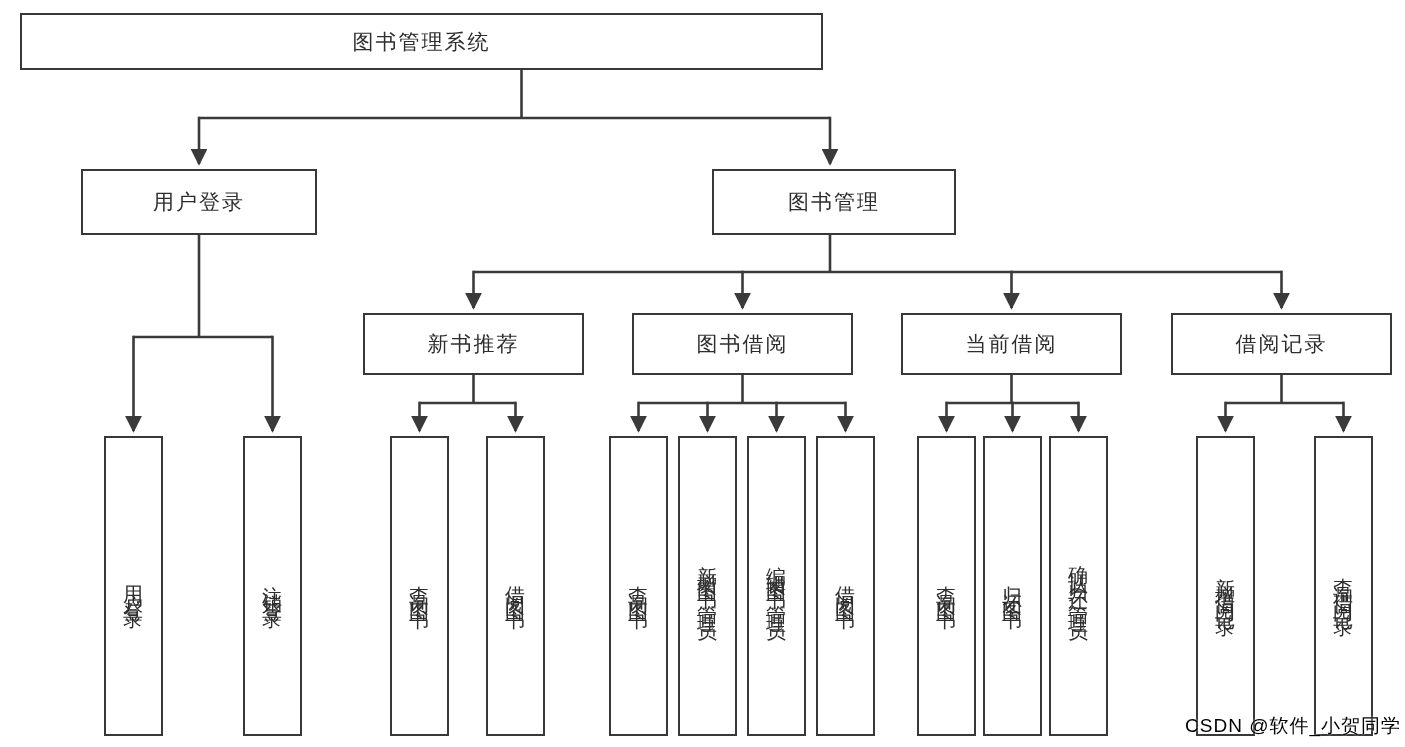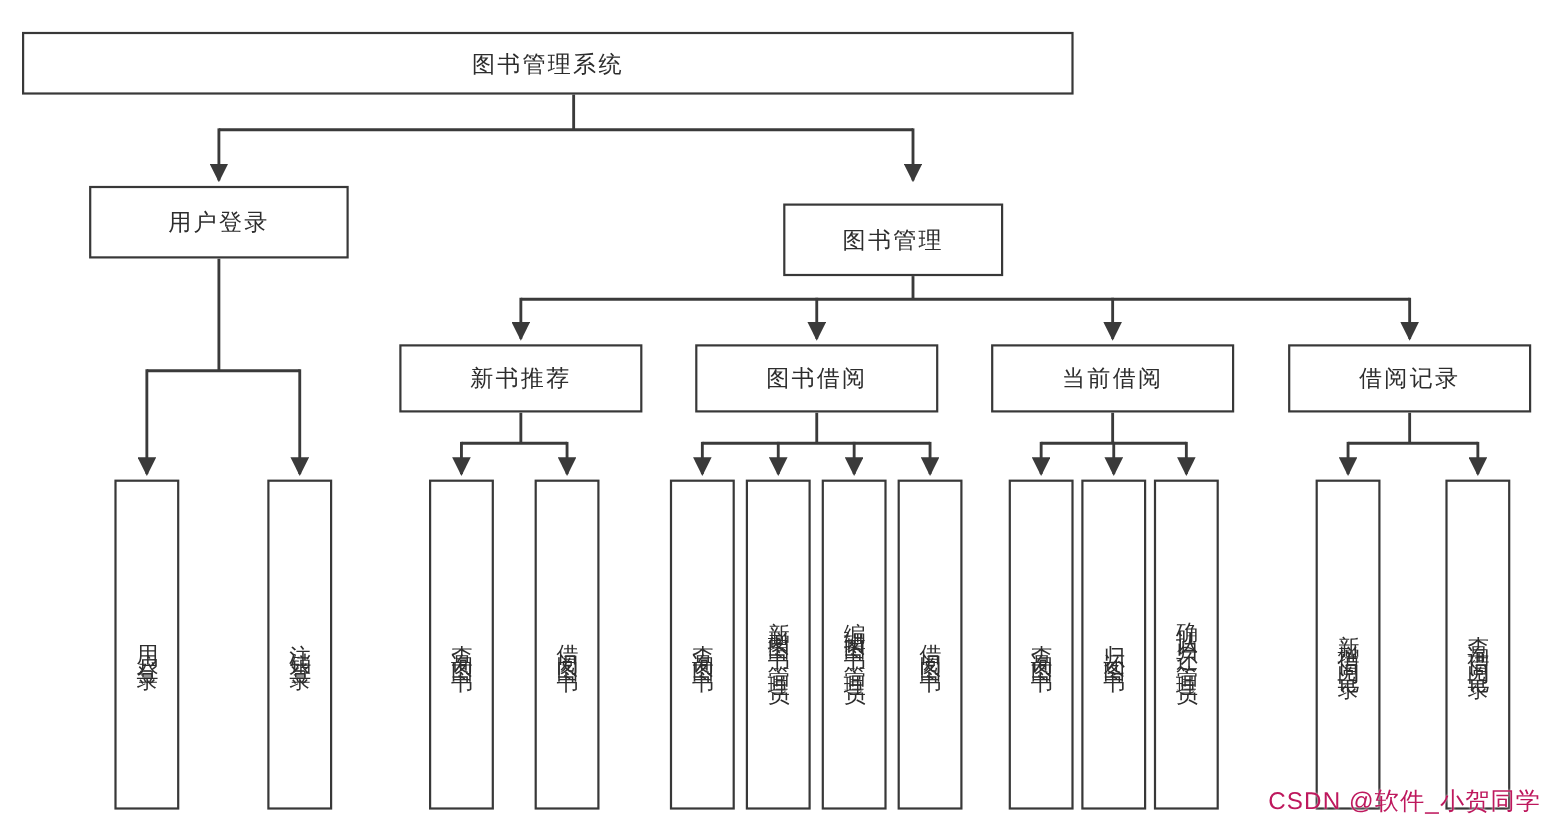--- a/index.html
+++ b/index.html
@@ -10,29 +10,29 @@
   .wires{position:absolute;left:0;top:0;width:1405px;height:747px;}
   .box{
     position:absolute;box-sizing:border-box;background:#ffffff;
     border:2.5px solid #383838;display:flex;align-items:center;justify-content:center;
   }
   .hlabel{font-size:21px;letter-spacing:2px;white-space:nowrap;color:#2d2d2d;}
   .vlabel{
     writing-mode:vertical-rl;text-orientation:mixed;
     font-size:20px;line-height:1;letter-spacing:8px;color:#2d2d2d;white-space:nowrap;
   }
-  .root{left:20px;top:29px;width:956px;height:57px;}
+  .root{left:20px;top:13px;width:803px;height:57px;}
   .lvl2a{left:81px;top:169px;width:236px;height:66px;}
-  .lvl2b{left:712px;top:169px;width:200px;height:66px;margin-top:16px;}
+  .lvl2b{left:712px;top:169px;width:244px;height:66px;}
   .lvl3{top:313px;width:221px;height:62px;}
   .l3a{left:363px;} .l3b{left:632px;} .l3c{left:901px;} .l3d{left:1171px;}
   .leaf{top:436px;width:59px;height:300px;}
   .watermark{
     position:absolute;right:4px;top:713px;z-index:5;
-    font-size:22px;letter-spacing:1px;color:#be185d;white-space:nowrap;
+    font-size:19px;letter-spacing:1px;color:#000000;white-space:nowrap;
     text-shadow:0 0 2px #ffffff;
     margin-left:24px;
   }
 </style>
 </head>
 <body>
 
 <div class="canvas">
 
   <svg class="wires" viewBox="0 0 1405 747" xmlns="http://www.w3.org/2000/svg">

